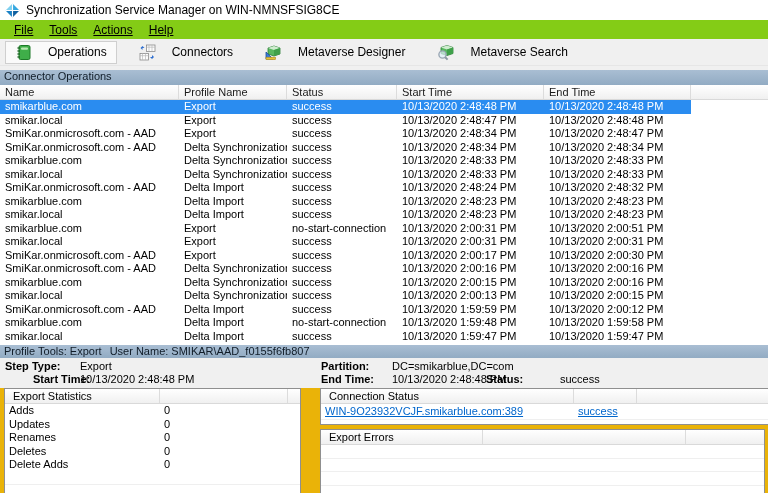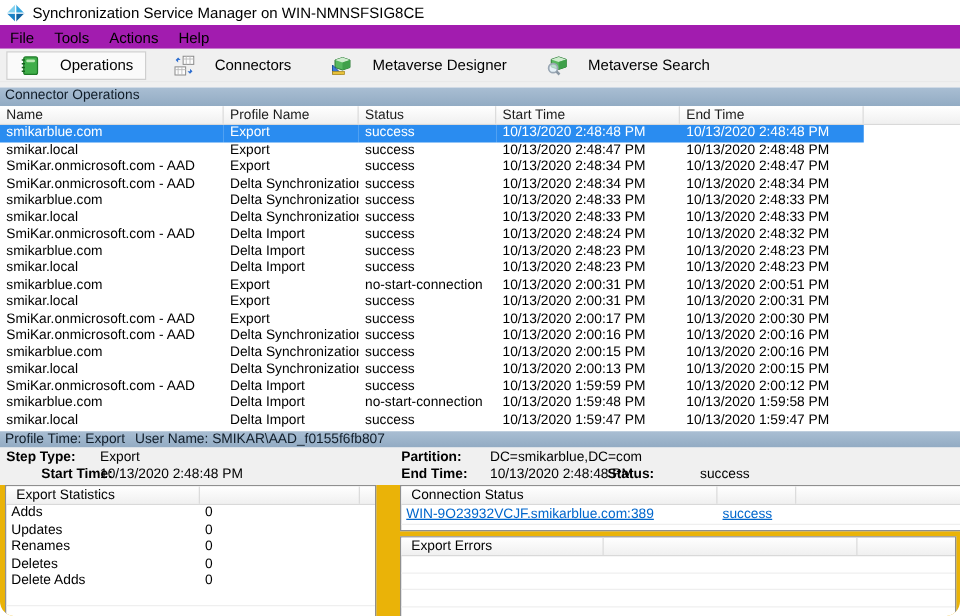--- a/index.html
+++ b/index.html
@@ -1,30 +1,30 @@
 <!DOCTYPE html>
 <html style="--sel: #2a8cf0; --link: #0066cc; --bar-top: #a9bed3; --bar-bottom: #92abc3;"><head>
 <meta charset="utf-8">
 <style>
   * { box-sizing: border-box; }
   html,body { margin:0; padding:0; background:#fff; }
   body { font-family:"Liberation Sans","DejaVu Sans",sans-serif; }
 
   .window { position:relative; width:768px; height:493px; background:#fff; overflow:hidden;
-            font-size:11px; color:#000;border-radius:12px; }
+            font-size:11px; color:#000; }
 
   
   .titlebar { position:absolute; top:0; left:0; right:0; height:20px;
               display:flex; align-items:center; padding-left:5px; background:#fff; }
   .titlebar .app-icon { width:15px; height:15px; flex:0 0 auto; }
   .titlebar .title-text { margin-left:6px; font-size:12px; color:#000; white-space:nowrap; }
 
   
   .menubar { position:absolute; top:20px; left:0; right:0; height:19px;
-             display:flex; align-items:center; background:#a21caf; padding-left:0; }
+             display:flex; align-items:center; background:#84cc16; padding-left:6px;text-decoration:underline; }
   .menu-item { padding:2px 8px; font-size:12px; cursor:default; }
 
   
   .toolbar { position:absolute; top:39px; left:0; right:0; height:27px;
              background:#f0f0f0; display:flex; align-items:center; padding-left:5px;
              border-bottom:1px solid #e6e6e6; }
   .tb-btn { display:flex; align-items:center; gap:16px; height:23px; padding:0 9px;
             margin-right:12px; font-size:12px; border:1px solid transparent; cursor:default; white-space:nowrap; }
   .tb-btn.active { background:#fafafa; border:1px solid #cfcfcf; }
   .tb-icon { width:17px; height:17px; flex:0 0 auto; }
@@ -311,21 +311,21 @@
           <div class="cell sel">Delta Import</div>
           <div class="cell sel">success</div>
           <div class="cell sel">10/13/2020 1:59:47 PM</div>
           <div class="cell sel">10/13/2020 1:59:47 PM</div>
           <div class="cell"></div>
         </div>
       </div>
   </div>
 
   <div class="section-bar bar-detail">
-    <span>Profile Time: Export</span>
+    <span>Profile Tools: Export</span>
     <span class="u">User Name: SMIKAR\AAD_f0155f6fb807</span>
   </div>
 
   <div class="fields">
     <span class="fld lbl" style="left:5px; top:2px;">Step Type:</span>
     <span class="fld" style="left:80px; top:2px;">Export</span>
     <span class="fld lbl" style="left:5px; top:15px;margin-left:28px;">Start Time:</span>
     <span class="fld" style="left:80px; top:15px;">10/13/2020 2:48:48 PM</span>
     <span class="fld lbl" style="left:321px; top:2px;">Partition:</span>
     <span class="fld" style="left:392px; top:2px;">DC=smikarblue,DC=com</span>

